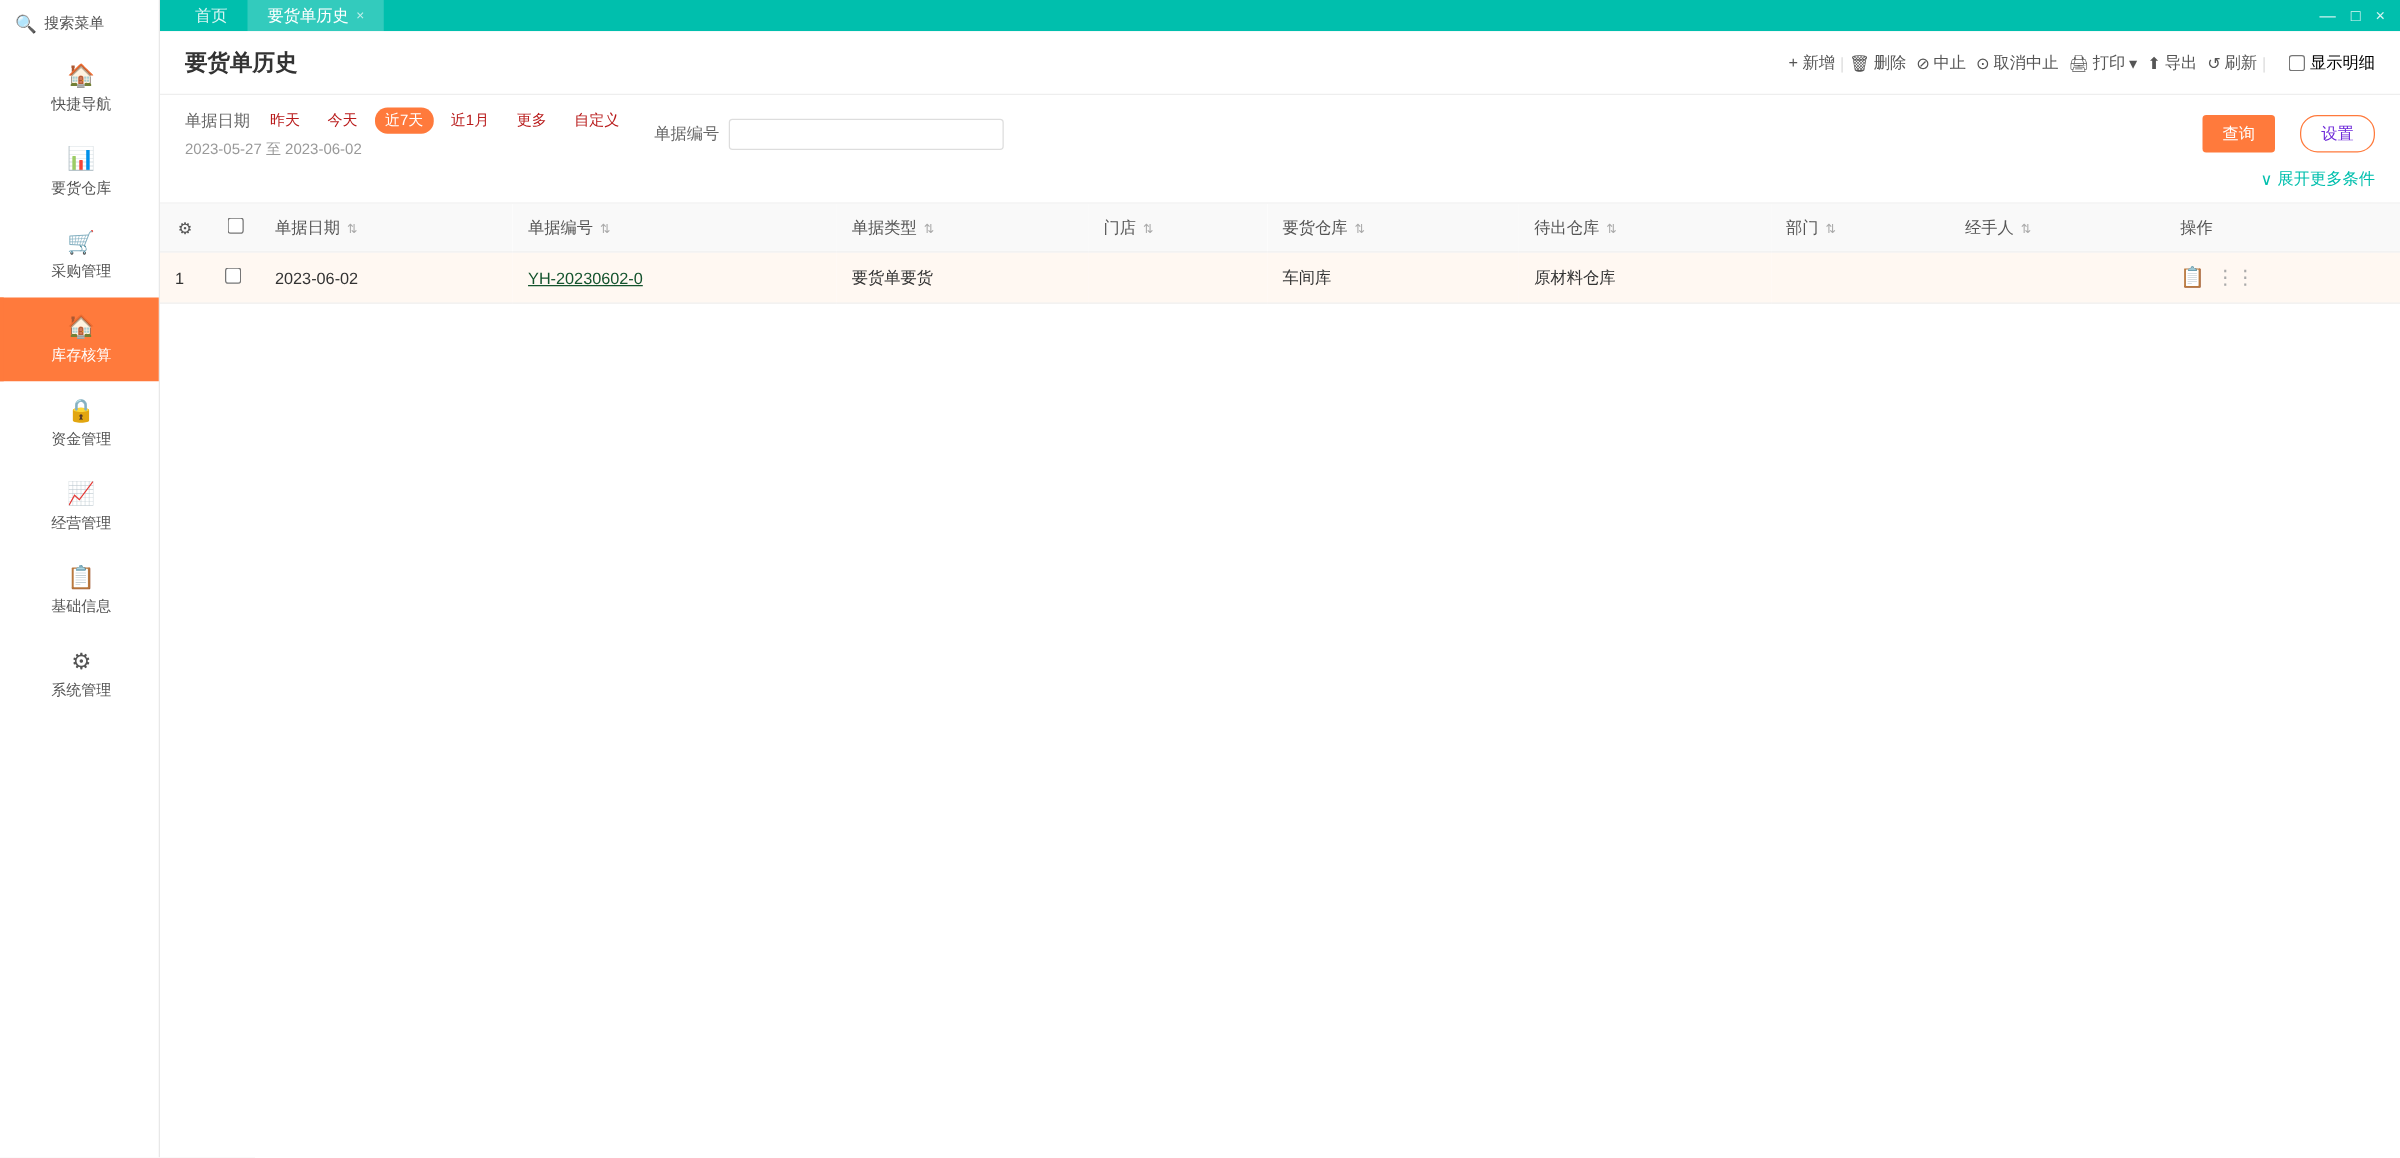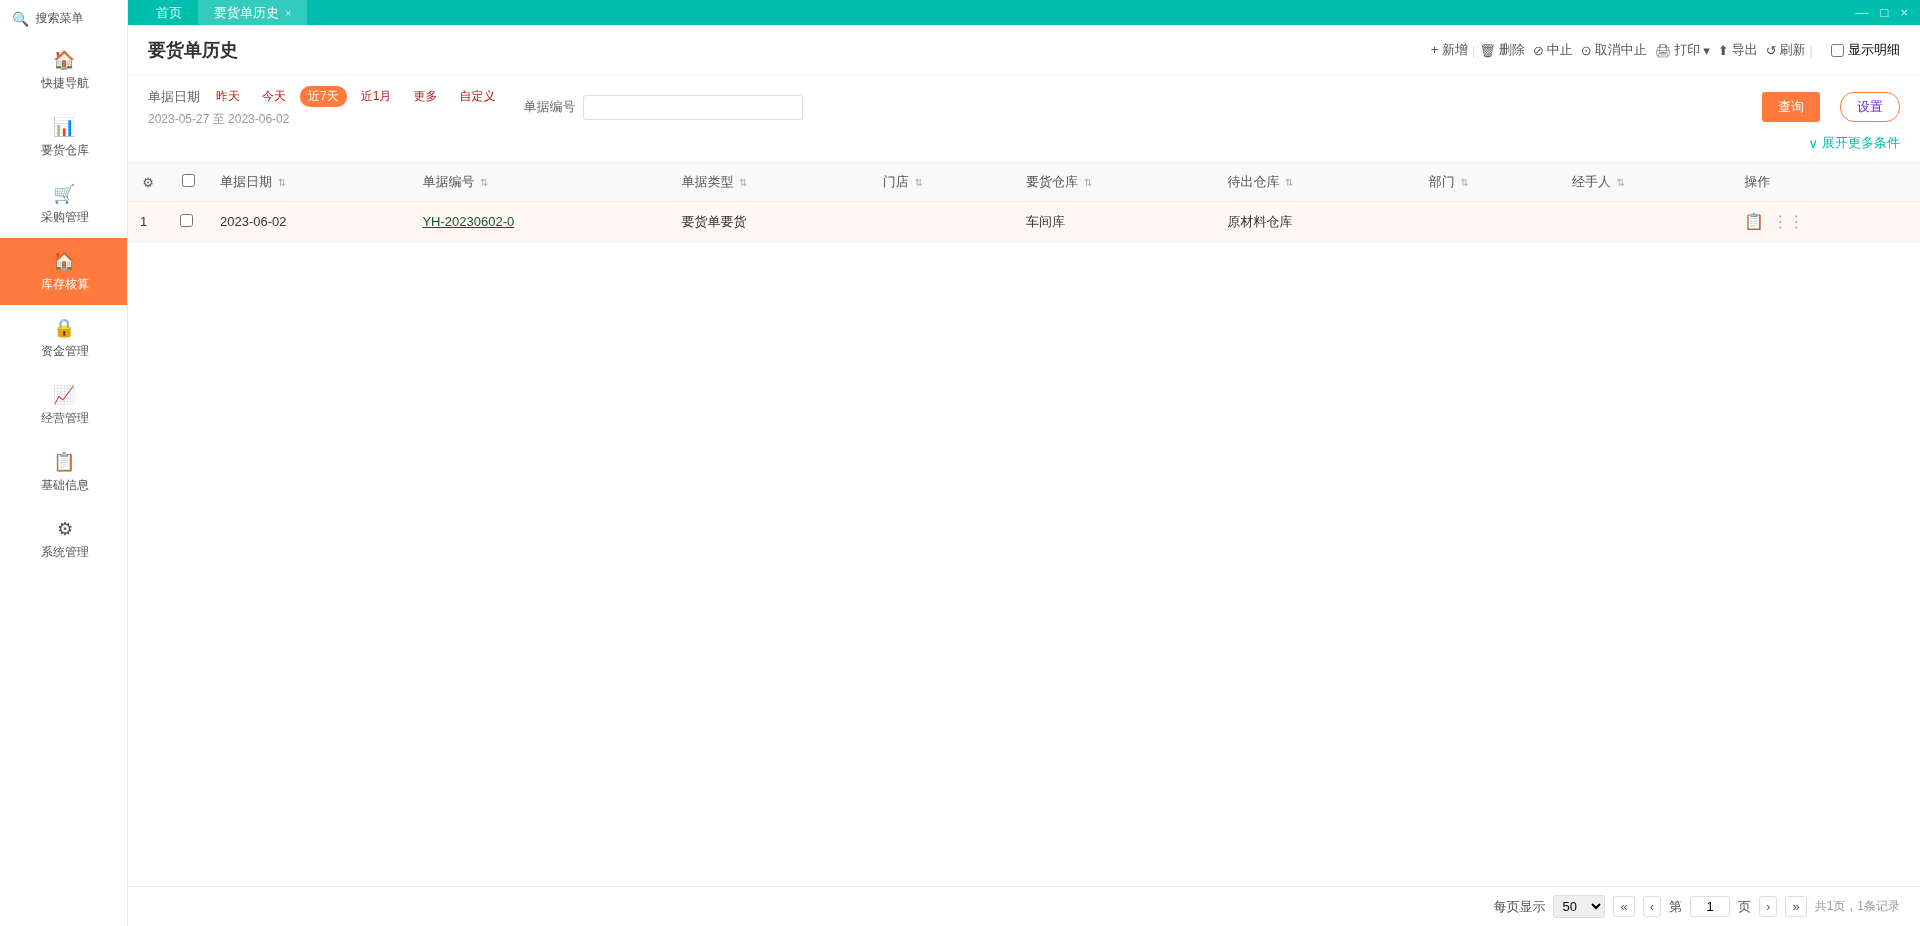--- a/index.html
+++ b/index.html
@@ -492,29 +492,14 @@
                 <span class="row-action-btn">📋</span>
                 <span class="row-action-btn">⋮⋮</span>
               </div>
             </td>
           </tr>
         </tbody>
       </table>
     </div>
 
 
-    <div class="pagination">
-      <span>每页显示</span>
-      <select class="page-size-select">
-        <option value="50">50</option>
-        <option value="100">100</option>
-      </select>
-      <button class="page-nav-btn">«</button>
-      <button class="page-nav-btn">‹</button>
-      <span>第</span>
-      <input class="page-input" type="text" value="1" style="">
-      <span>页</span>
-      <button class="page-nav-btn">›</button>
-      <button class="page-nav-btn">»</button>
-      <span class="page-info">共1页，1条记录</span>
-    </div>
   </div>
 </div>
 
 </body></html>

